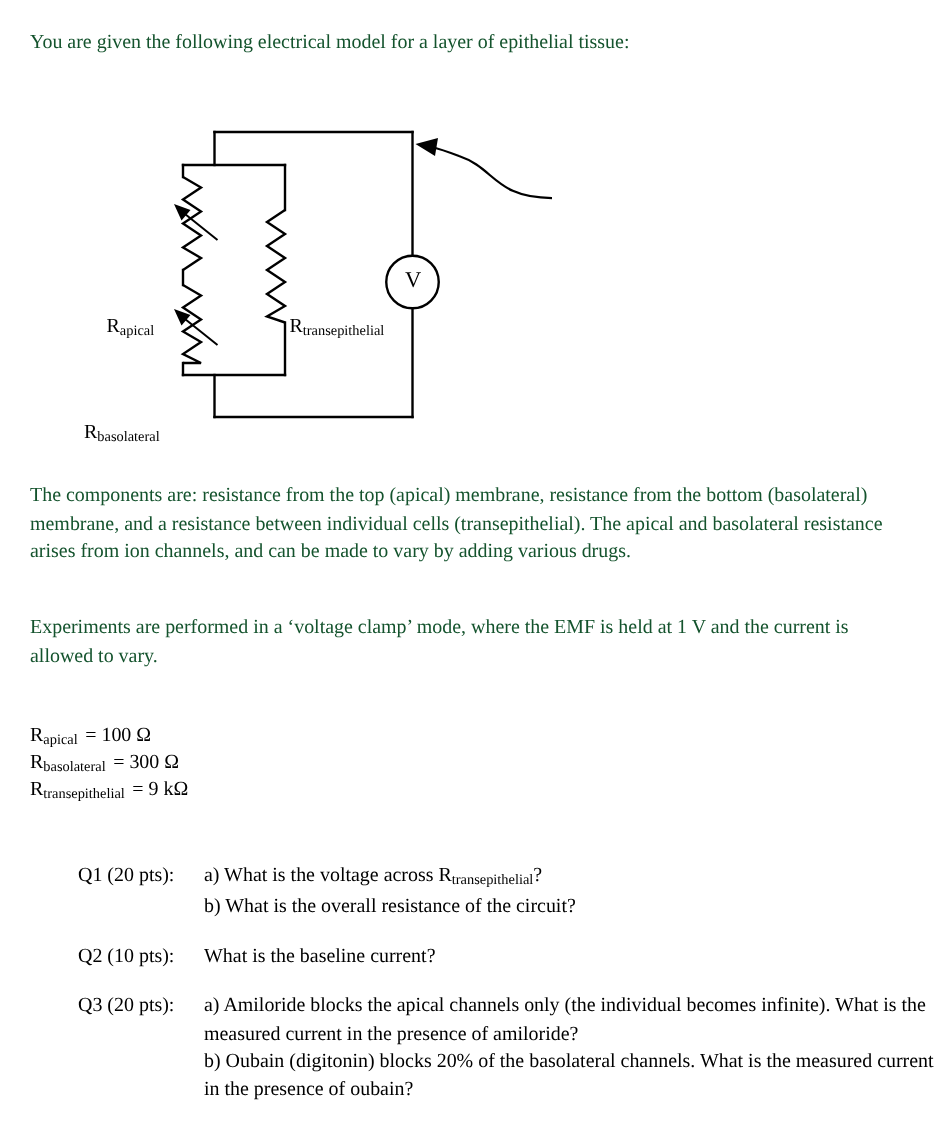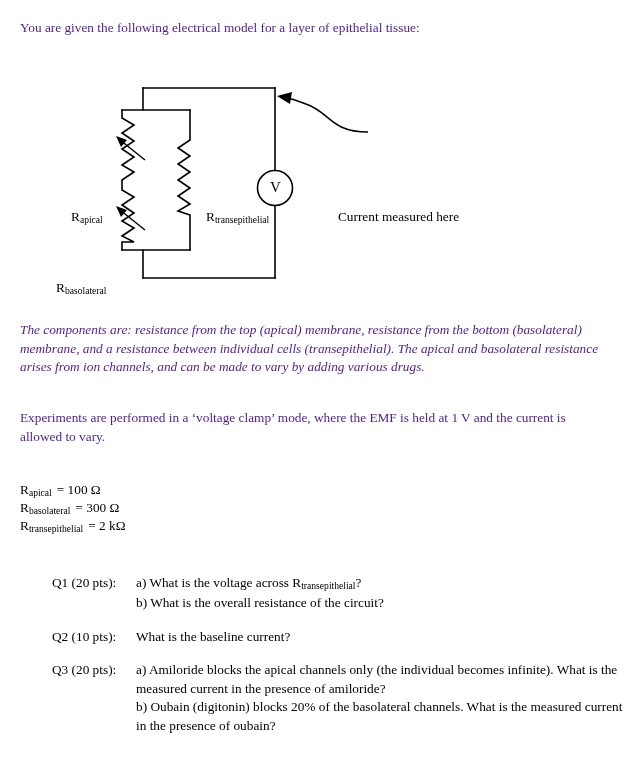--- a/index.html
+++ b/index.html
@@ -18,21 +18,21 @@
   .page {
     position: absolute;
     left: 0; top: 0;
     width: 625px;
     height: 759px;
   }
   .txt {
     position: absolute;
     font-size: 13.3px;
     line-height: 18.5px;
-    color: #4c1d95;
+    color: #14532d;
     text-align: left;
   }
   
   #intro-line {
     left: 20px;
     top: 19px;
     width: 580px;
   }
   
   #circuit-figure {
@@ -49,25 +49,25 @@
     white-space: nowrap;
   }
   .rsub {
     font-size: 9.6px;
     vertical-align: baseline;
     position: relative;
     top: 2px;
   }
   #label-apical   { left: 71px;  top: 139px; }
   #label-baso     { left: 56px;  top: 210px; }
-  #label-trans    { left: 206px; top: 139px; }
+  #label-trans    { left: 193px; top: 139px; }
   #label-current  { left: 338px; top: 139px; font-size: 13.3px; }
 
   
-  #para-components { left: 20px; top: 321px; width: 586px; font-style: italic; }
+  #para-components { left: 20px; top: 321px; width: 586px; }
   #para-experiments { left: 20px; top: 409px; width: 586px; }
   #para-reading { left: 20px; top: 464px; width: 400px; }
 
   .rvalue-line {
     position: absolute;
     left: 20px;
     font-size: 13.3px;
     white-space: nowrap;
   }
   #rval-0 { top: 482px; }
@@ -174,35 +174,34 @@
         <polygon points="277,26 292,22 290,34" fill="#000"></polygon>
       </g>
     </svg>
 
     <div class="fig-label" id="label-apical"><span>R</span><span class="rsub">apical</span></div>
 
     <div class="fig-label" id="label-baso"><span>R</span><span class="rsub">basolateral</span></div>
 
     <div class="fig-label" id="label-trans"><span>R</span><span class="rsub">transepithelial</span></div>
 
-    <div class="fig-label" id="label-current">Current measured here</div>
 
     <div class="fig-label" style="left:270px; top:109px; font-size:15px;">V</div>
   </div>
 
   <div class="txt" id="para-components">The components are: resistance from the top (apical) membrane, resistance from the bottom (basolateral) membrane, and a resistance between individual cells (transepithelial).  The apical and basolateral resistance arises from ion channels, and can be made to vary by adding various drugs.</div>
 
   <div class="txt" id="para-experiments">Experiments are performed in a ‘voltage clamp’ mode, where the EMF is held at 1 V and the current is allowed to vary.</div>
 
 
   <div class="rvalue-line" id="rval-0"><span>R</span><span class="rsub">apical</span><span style="margin-left:5px;">= 100 Ω</span></div>
 
   <div class="rvalue-line" id="rval-1"><span>R</span><span class="rsub">basolateral</span><span style="margin-left:5px;">= 300 Ω</span></div>
 
-  <div class="rvalue-line" id="rval-2"><span>R</span><span class="rsub">transepithelial</span><span style="margin-left:5px;">= 2 kΩ</span></div>
+  <div class="rvalue-line" id="rval-2"><span>R</span><span class="rsub">transepithelial</span><span style="margin-left:5px;">= 9 kΩ</span></div>
 
   <div class="question" id="question-0">
     <span class="q-tag">Q1 (20 pts):</span><span class="q-body"><span class="q-part"><span>a) What is the voltage across R</span><span class="rsub">transepithelial</span><span>?</span></span><span class="q-part">b) What is the overall resistance of the circuit?</span></span>
   </div>
 
   <div class="question" id="question-1">
     <span class="q-tag">Q2 (10 pts):</span><span class="q-body"><span class="q-part">What is the baseline current?</span></span>
   </div>
 
   <div class="question" id="question-2">

